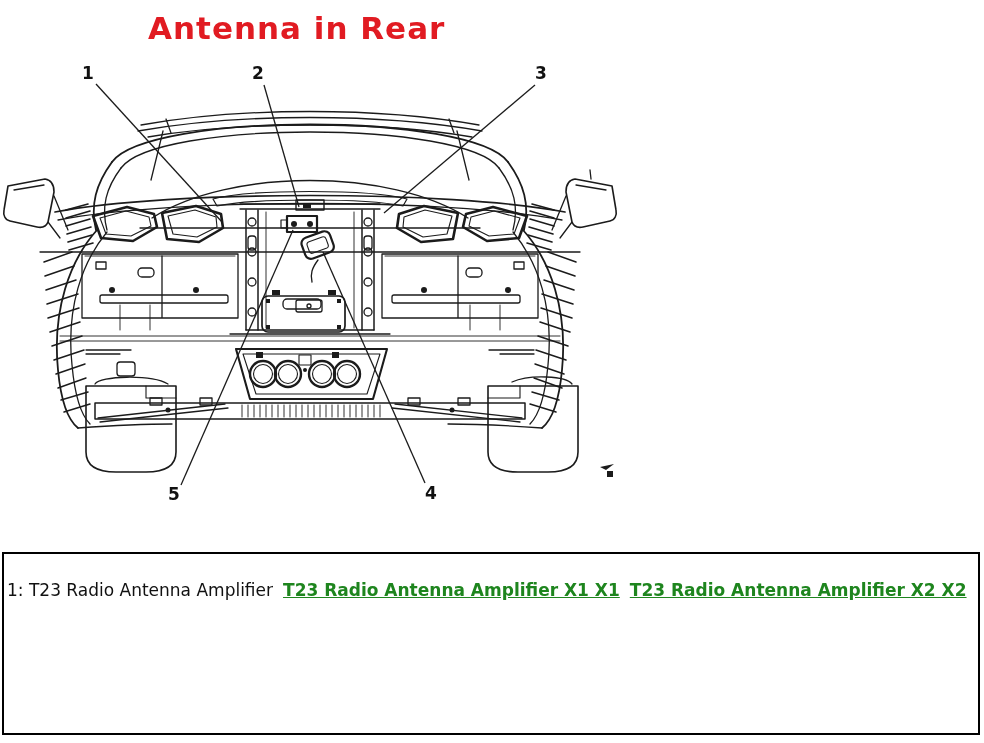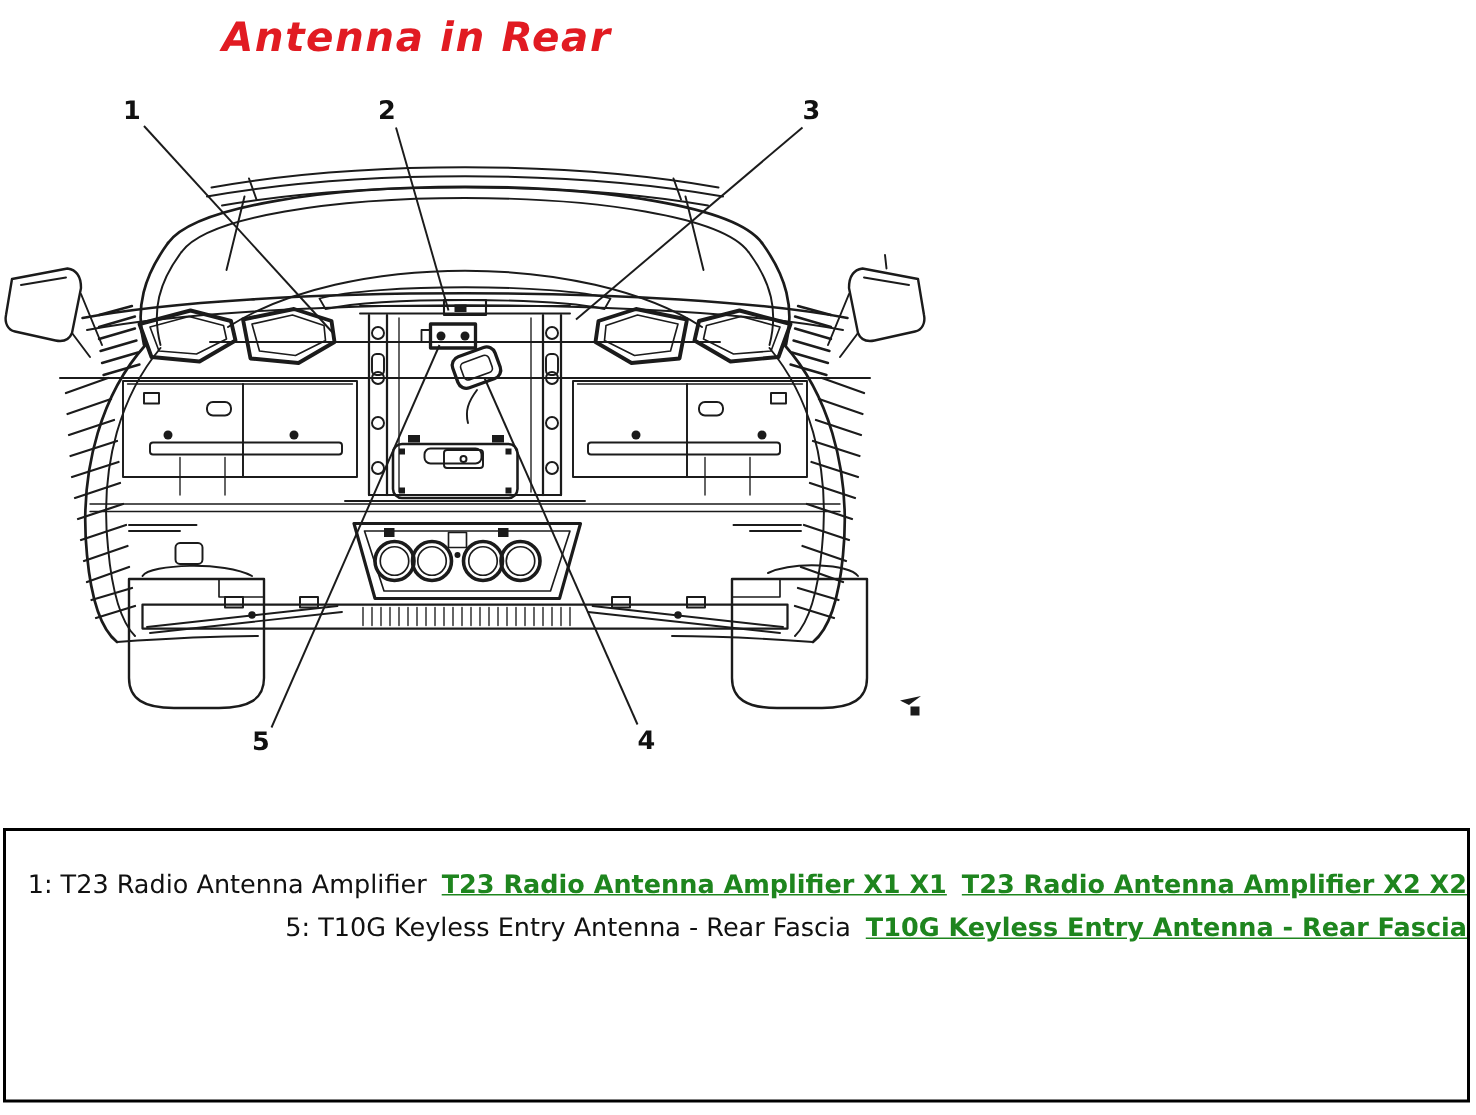--- a/index.html
+++ b/index.html
@@ -9,40 +9,38 @@
     --line-color:#1b1b1b;
   }
   html,body{margin:0;padding:0;background:#ffffff;}
   body{
     width:984px;height:743px;position:relative;overflow:hidden;
     font-family:"DejaVu Sans","Liberation Sans",sans-serif;
     color:var(--text-color);
   }
   .page-title{
     position:absolute;left:148px;top:10px;
-    font-size:27px;font-weight:bold;color:var(--title-color);
+    font-size:31px;font-weight:bold;color:var(--title-color);
     letter-spacing:1px;
-    font-style:italic;
   }
   .diagram-wrap{position:absolute;left:0;top:52px;width:660px;height:470px;}
   .diagram-wrap svg{display:block;}
   .ink{fill:var(--line-color);stroke:none;}
   .callout-num{
     font-family:"DejaVu Sans","Liberation Sans",sans-serif;
     font-size:17px;font-weight:bold;fill:var(--text-color);
   }
   .legend-box{
     position:absolute;left:2px;top:552px;width:978px;height:183px;
     border:2px solid #000;box-sizing:border-box;
     padding:22px 0 0 3px;background:#fff;
   }
   .legend-row{
     white-space:nowrap;line-height:29.4px;font-size:17px;
     color:var(--text-color);
-    text-align:right;
   }
   .legend-label{font-weight:500;}
   .legend-link{
     color:var(--link-color);font-weight:bold;text-decoration:underline;
     margin-left:10px;cursor:pointer;
   }
 </style>
 </head>
 <body>
 
@@ -228,14 +226,13 @@
         <line x1="425" y1="483" x2="323" y2="252" stroke="#1b1b1b" stroke-width="1.3"></line>
         <text x="431" y="499" text-anchor="middle" class="callout-num">4</text>
         <line x1="181" y1="485" x2="293" y2="230" stroke="#1b1b1b" stroke-width="1.3"></line>
         <text x="174" y="500" text-anchor="middle" class="callout-num">5</text>
       </g>
   </svg>
 </div>
 
 <div class="legend-box">
     <div class="legend-row"><span class="legend-label">1: T23 Radio Antenna Amplifier</span><a class="legend-link">T23 Radio Antenna Amplifier X1 X1</a><a class="legend-link">T23 Radio Antenna Amplifier X2 X2</a></div>
-    <div class="legend-row"><span class="legend-label">5: T10G Keyless Entry Antenna - Rear Fascia</span><a class="legend-link">T10G Keyless Entry Antenna - Rear Fascia</a></div>
   </div>
 
 </body></html>

